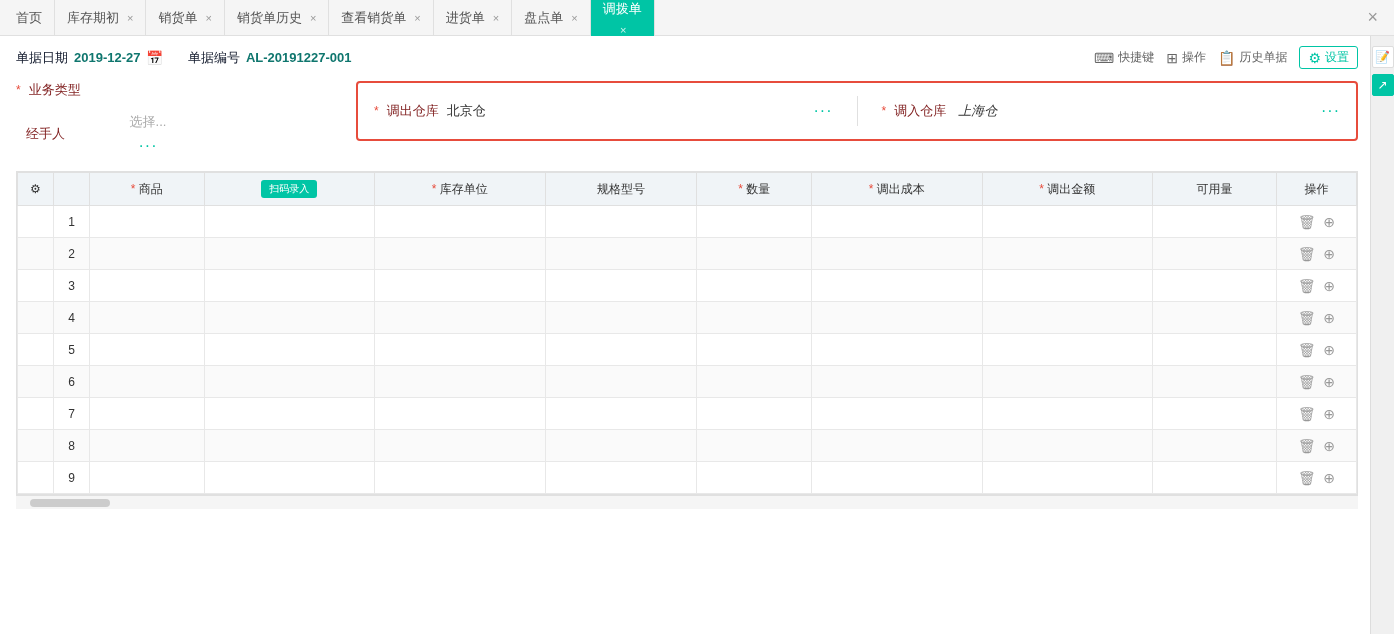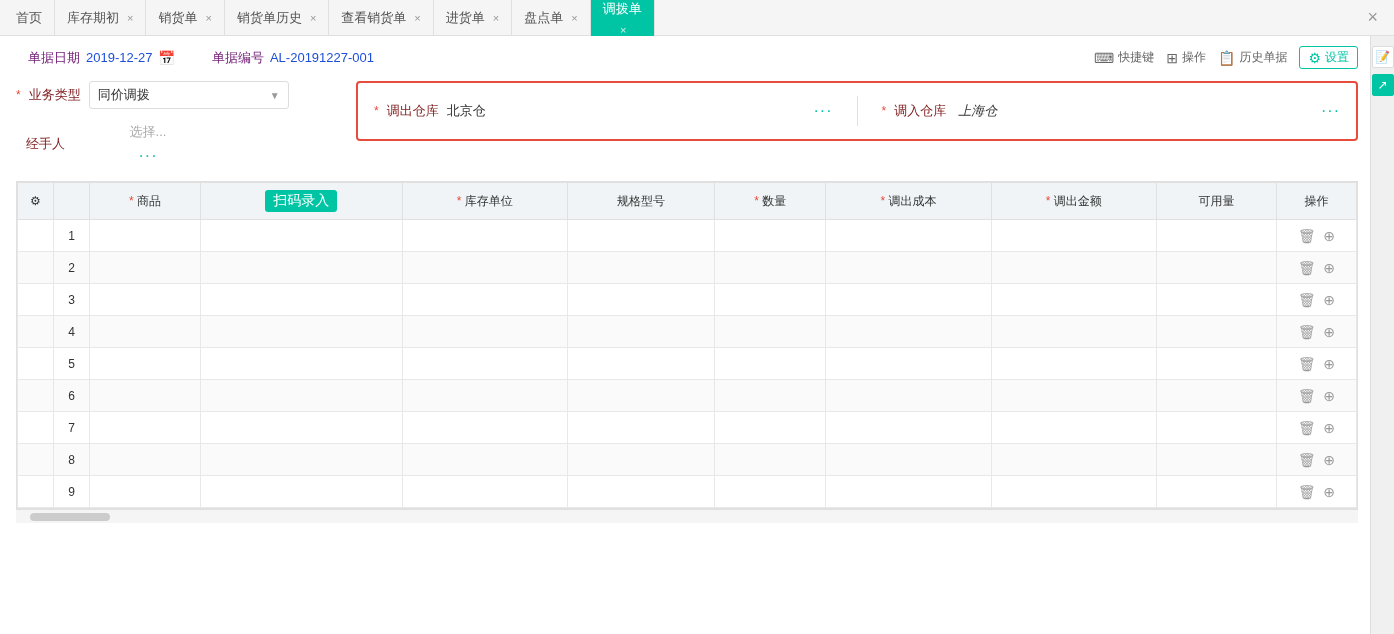--- a/index.html
+++ b/index.html
@@ -61,27 +61,26 @@
       margin-bottom: 12px;
       position: relative;
     }
     .field-group {
       display: flex;
       align-items: center;
       gap: 6px;
       margin-right: 24px;
     }
     .field-label {
-      color: #701a75;
+      color: #0f172a;
       white-space: nowrap;
-      margin-left: 12px;
     }
     .field-value {
-      color: #1d4ed8;
-      font-weight: 400;
+      color: #0f766e;
+      font-weight: 700;
     }
     .calendar-icon {
       color: #00c5a5;
       cursor: pointer;
       font-size: 14px;
     }
     .top-right-actions {
       margin-left: auto;
       display: flex;
       align-items: center;
@@ -211,21 +210,21 @@
     .data-table tr.subtotal td { background: #fff8e1; font-weight: 500; }
     .th-gear { width: 36px; }
     .th-no { width: 36px; }
     .th-ops { width: 80px; }
     .scan-btn {
       background: #00c5a5;
       color: #fff;
       border: none;
       border-radius: 3px;
       padding: 2px 8px;
-      font-size: 14px;
+      font-size: 10px;
       cursor: pointer;
     }
     .row-icon {
       color: #999;
       cursor: pointer;
       font-size: 14px;
       margin: 0 2px;
     }
 
     
@@ -357,24 +356,20 @@
       </div>
     </div>
   </div>
 
   <div class="form-area">
 
     <div class="form-left">
       <div class="form-field">
         <span class="required-star">*</span>
         <span class="form-field-label">业务类型</span>
-        <div class="form-field-input" style="min-width:200px;">
-          <span>同价调拨</span>
-          <span class="arrow">▼</span>
-        </div>
       </div>
       <div class="form-field">
         <span class="form-field-label" style="margin-left:10px;">经手人</span>
         <div class="form-field-select">
           <span style="color:#aaa;">选择...</span>
           <span class="more-btn">···</span>
         </div>
       </div>
     </div>
 

